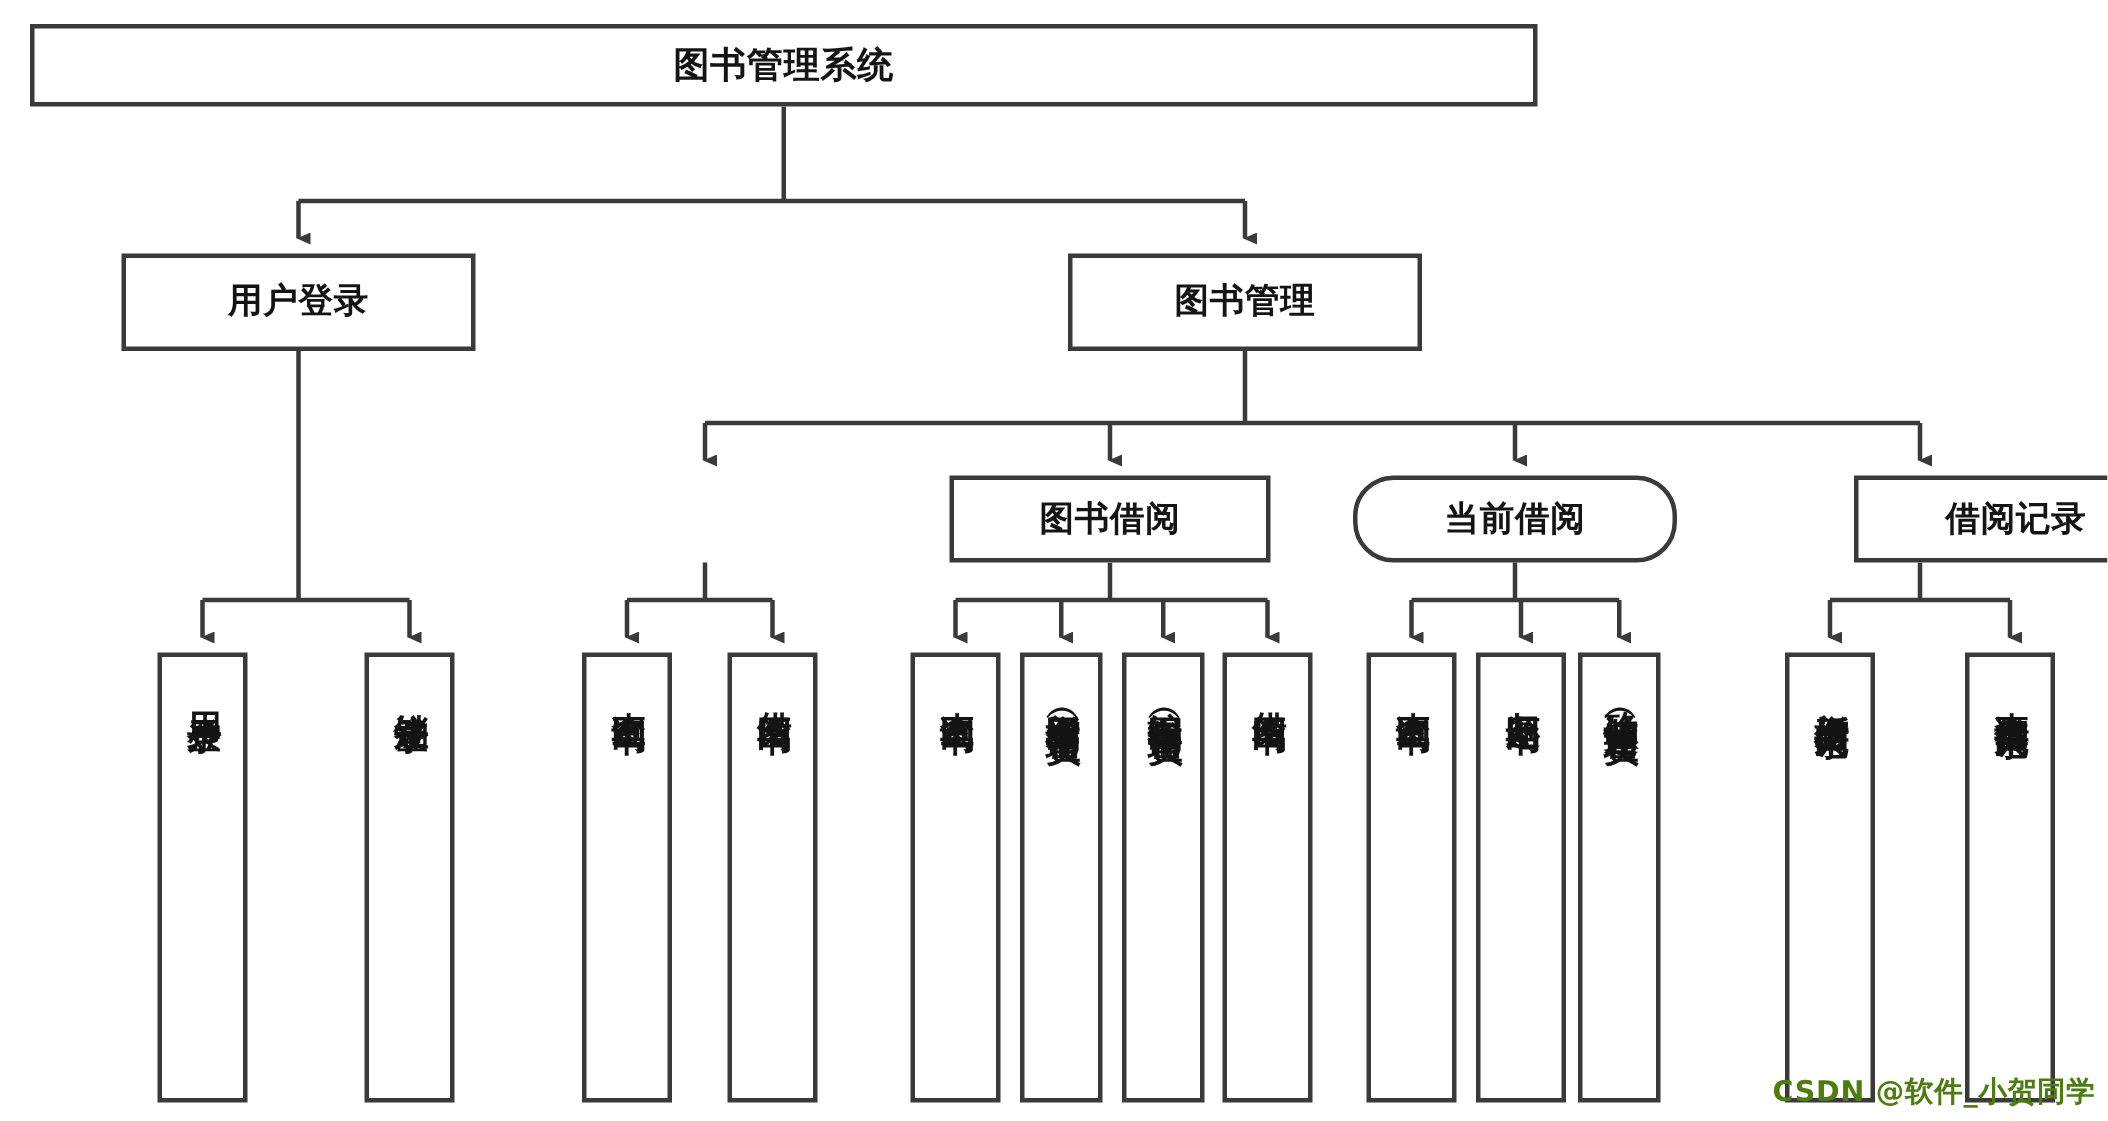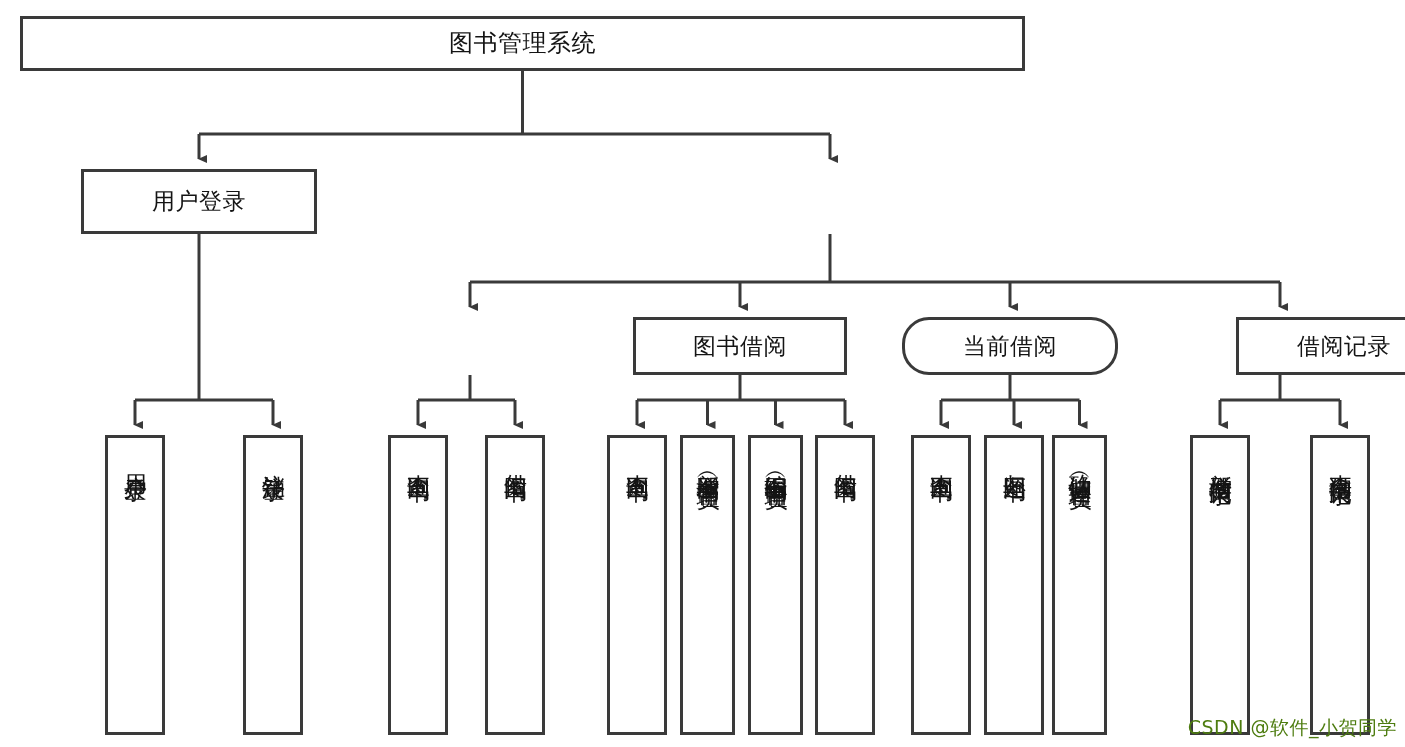--- a/index.html
+++ b/index.html
@@ -9,20 +9,21 @@
   }
   body {
     font-family: "DejaVu Sans", "Liberation Sans", sans-serif;
   }
   #canvas {
     position: relative;
     width: 1405px;
     height: 747px;
     background: #ffffff;
     overflow: hidden;
+    font-weight: bold;
   }
   #edges {
     position: absolute;
     left: 0;
     top: 0;
     width: 1405px;
     height: 747px;
     pointer-events: none;
   }
   .node {
@@ -115,20 +116,23 @@
   </svg>
 
   <div class="node root" style="left:20px;top:16px;width:1005px;height:55px;">
     <span class="label">图书管理系统</span>
   </div>
 
   <div class="node" style="left:81px;top:169px;width:236px;height:65px;">
     <span class="label">用户登录</span>
   </div>
 
+  <div class="node" style="left:712px;top:169px;width:236px;height:65px;">
+    <span class="label">图书管理</span>
+  </div>
 
 
   <div class="node" style="left:633px;top:317px;width:214px;height:58px;justify-content:center;">
     <span class="label">图书借阅</span>
   </div>
 
   <div class="node" style="left:902px;top:317px;width:216px;height:58px;border-radius:27px;">
     <span class="label">当前借阅</span>
   </div>
 

